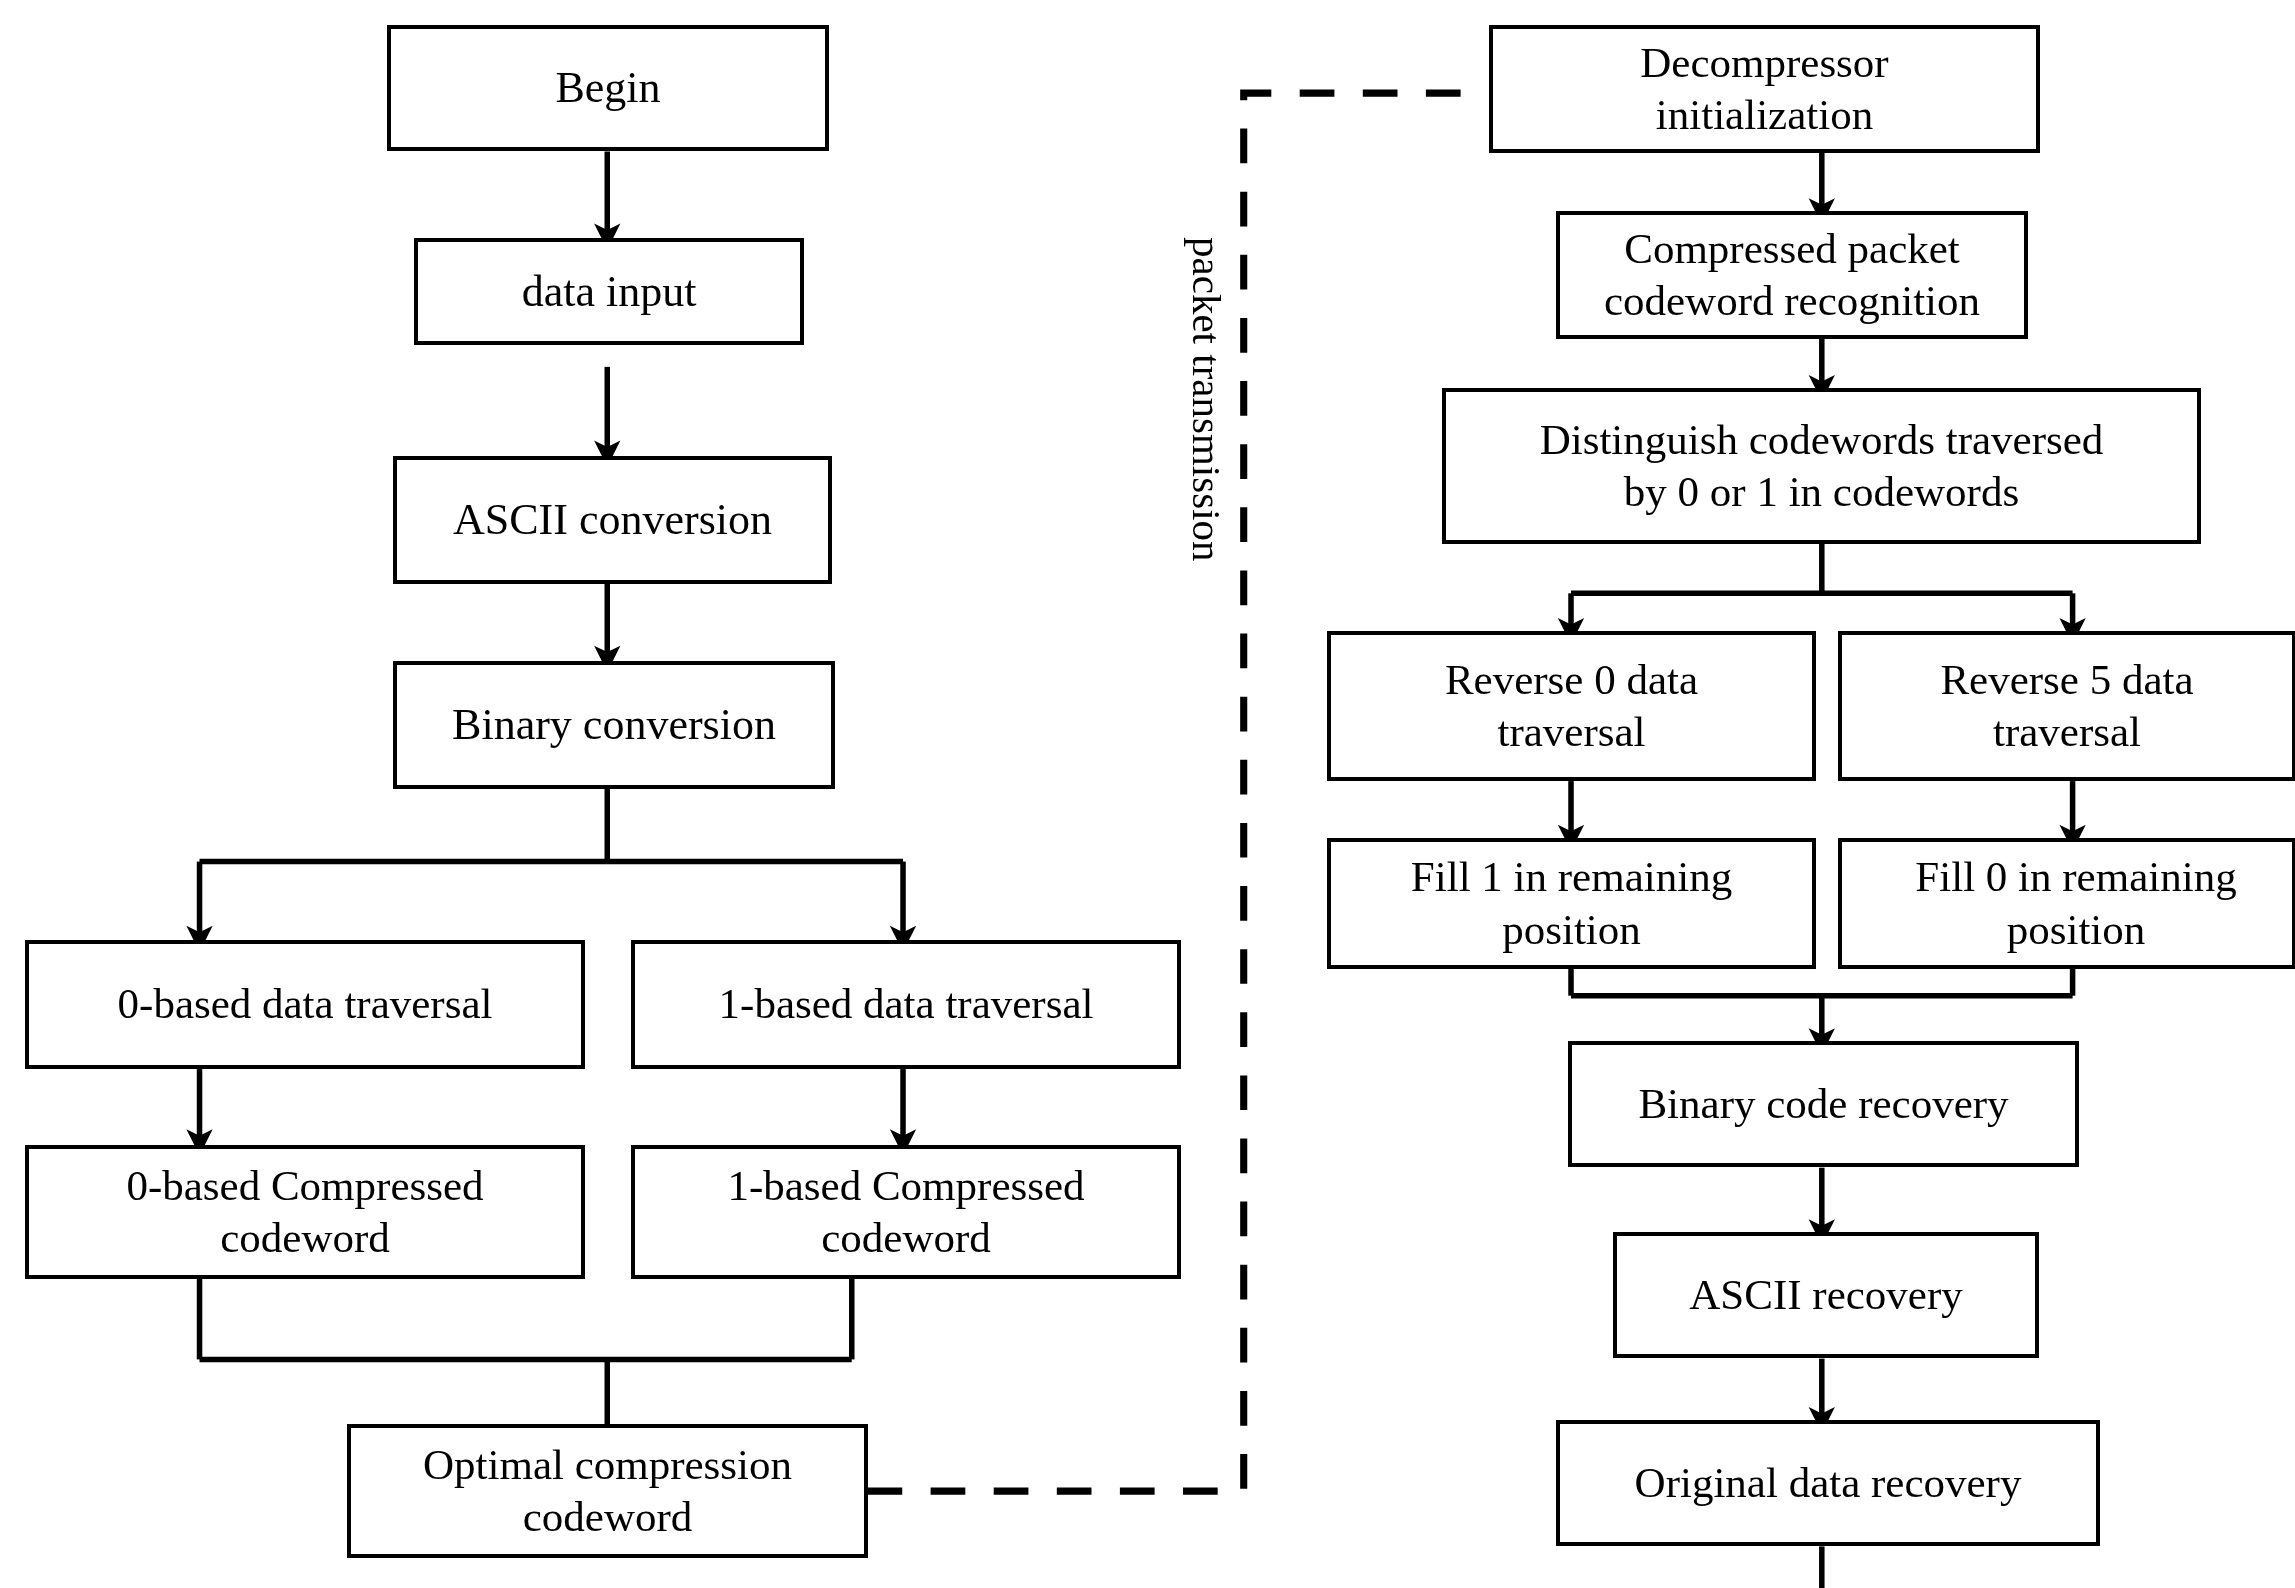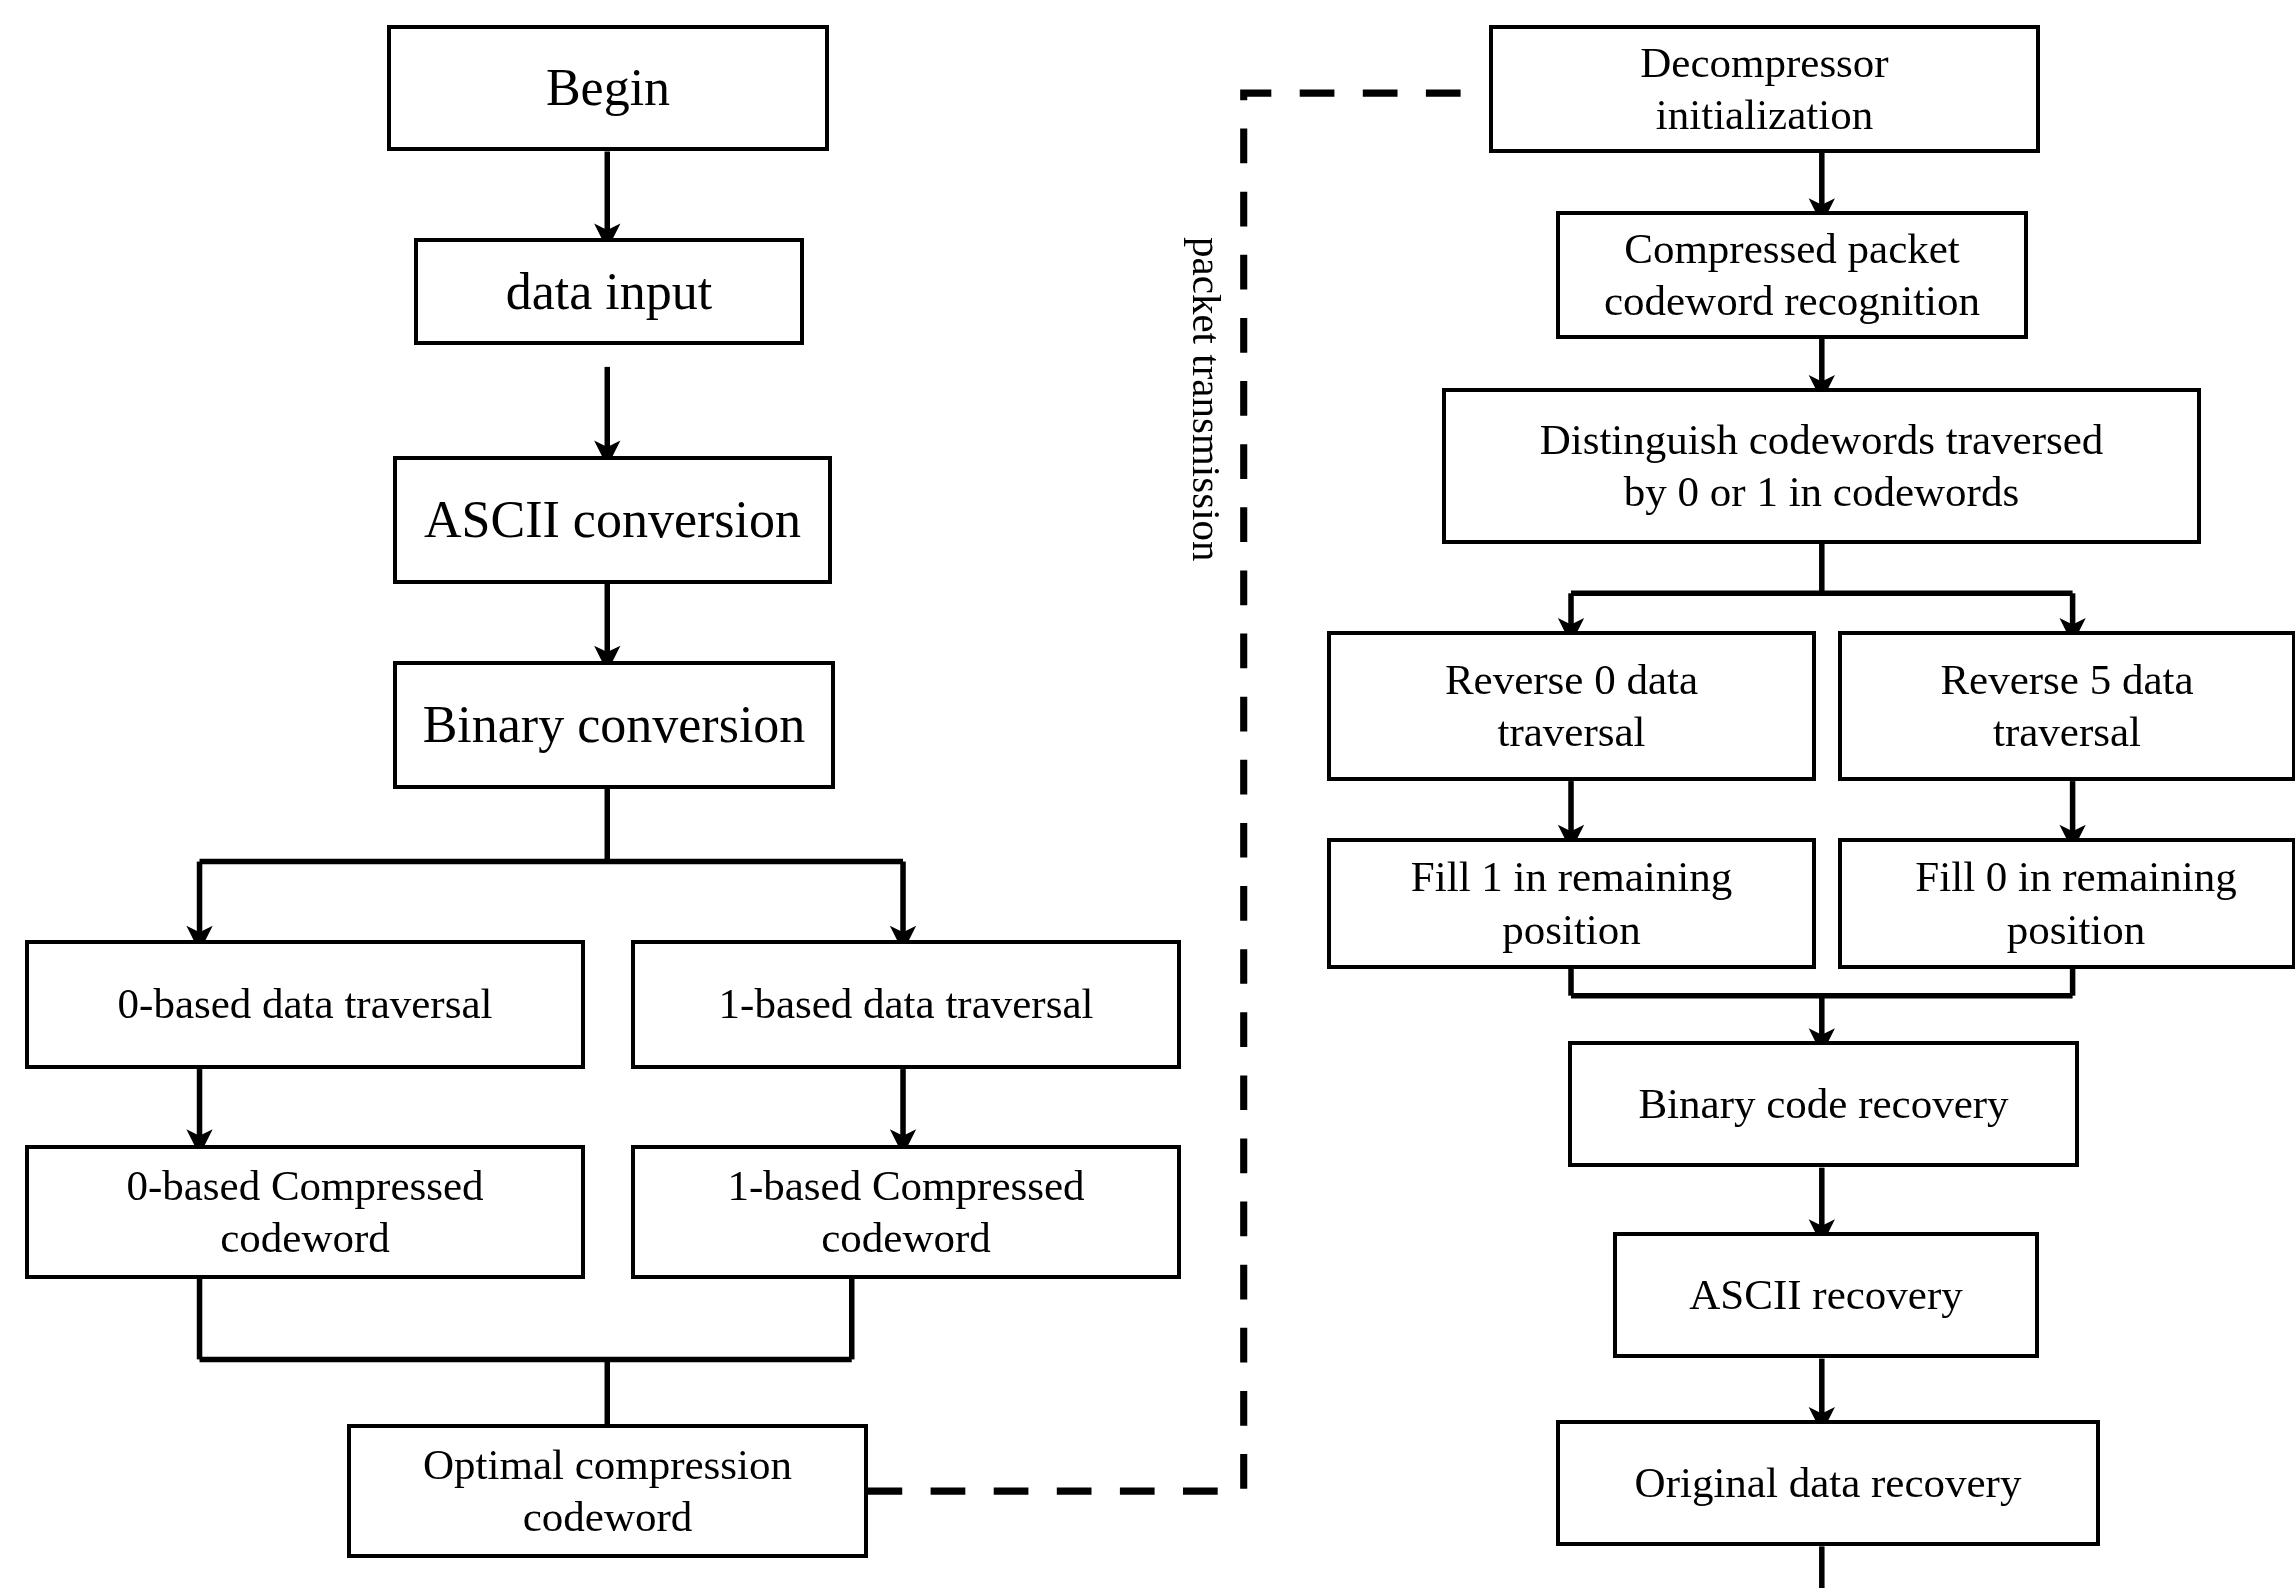--- a/index.html
+++ b/index.html
@@ -15,21 +15,21 @@
     display:flex;
     align-items:center;
     justify-content:center;
     text-align:center;
     font-family:"Liberation Serif",serif;
     color:#000;
     line-height:1.22;
     padding:3.2px 8px;
   }
   .node .lbl{display:block;width:100%;white-space:pre-line;}
-  .f56{font-size:52px;justify-content:center;}
+  .f56{font-size:44px;justify-content:center;}
   .f54{font-size:43px;}
   .edge-label{
     position:absolute;
     font-family:"Liberation Serif",serif;
     font-size:41px;
     color:#000;
     white-space:nowrap;
     transform-origin:left top;
     transform:rotate(90deg);
   }

